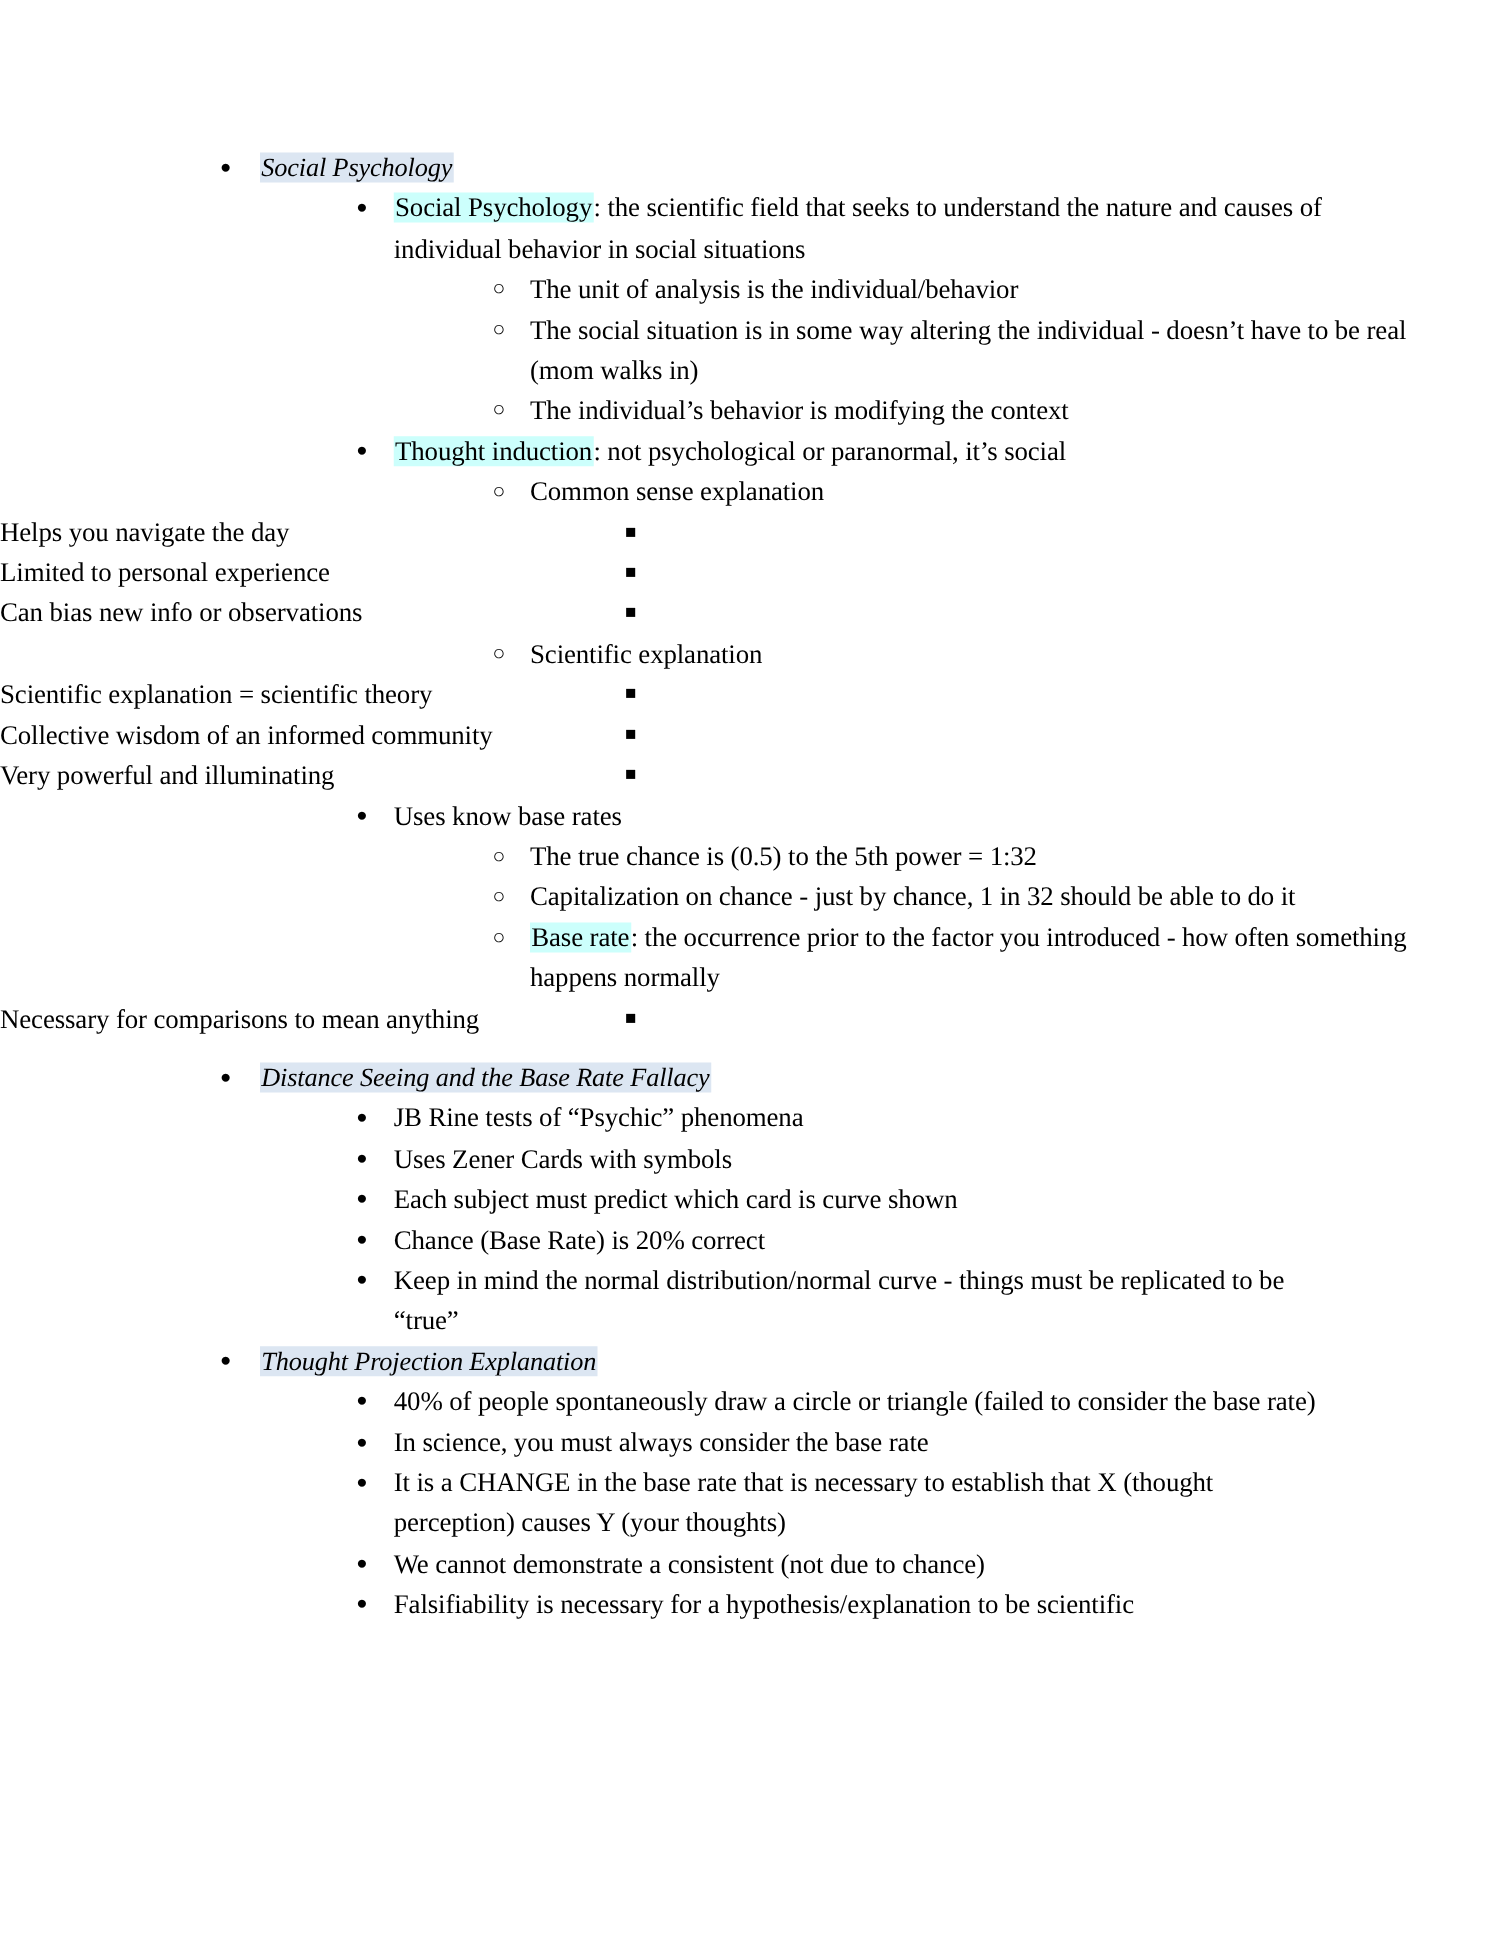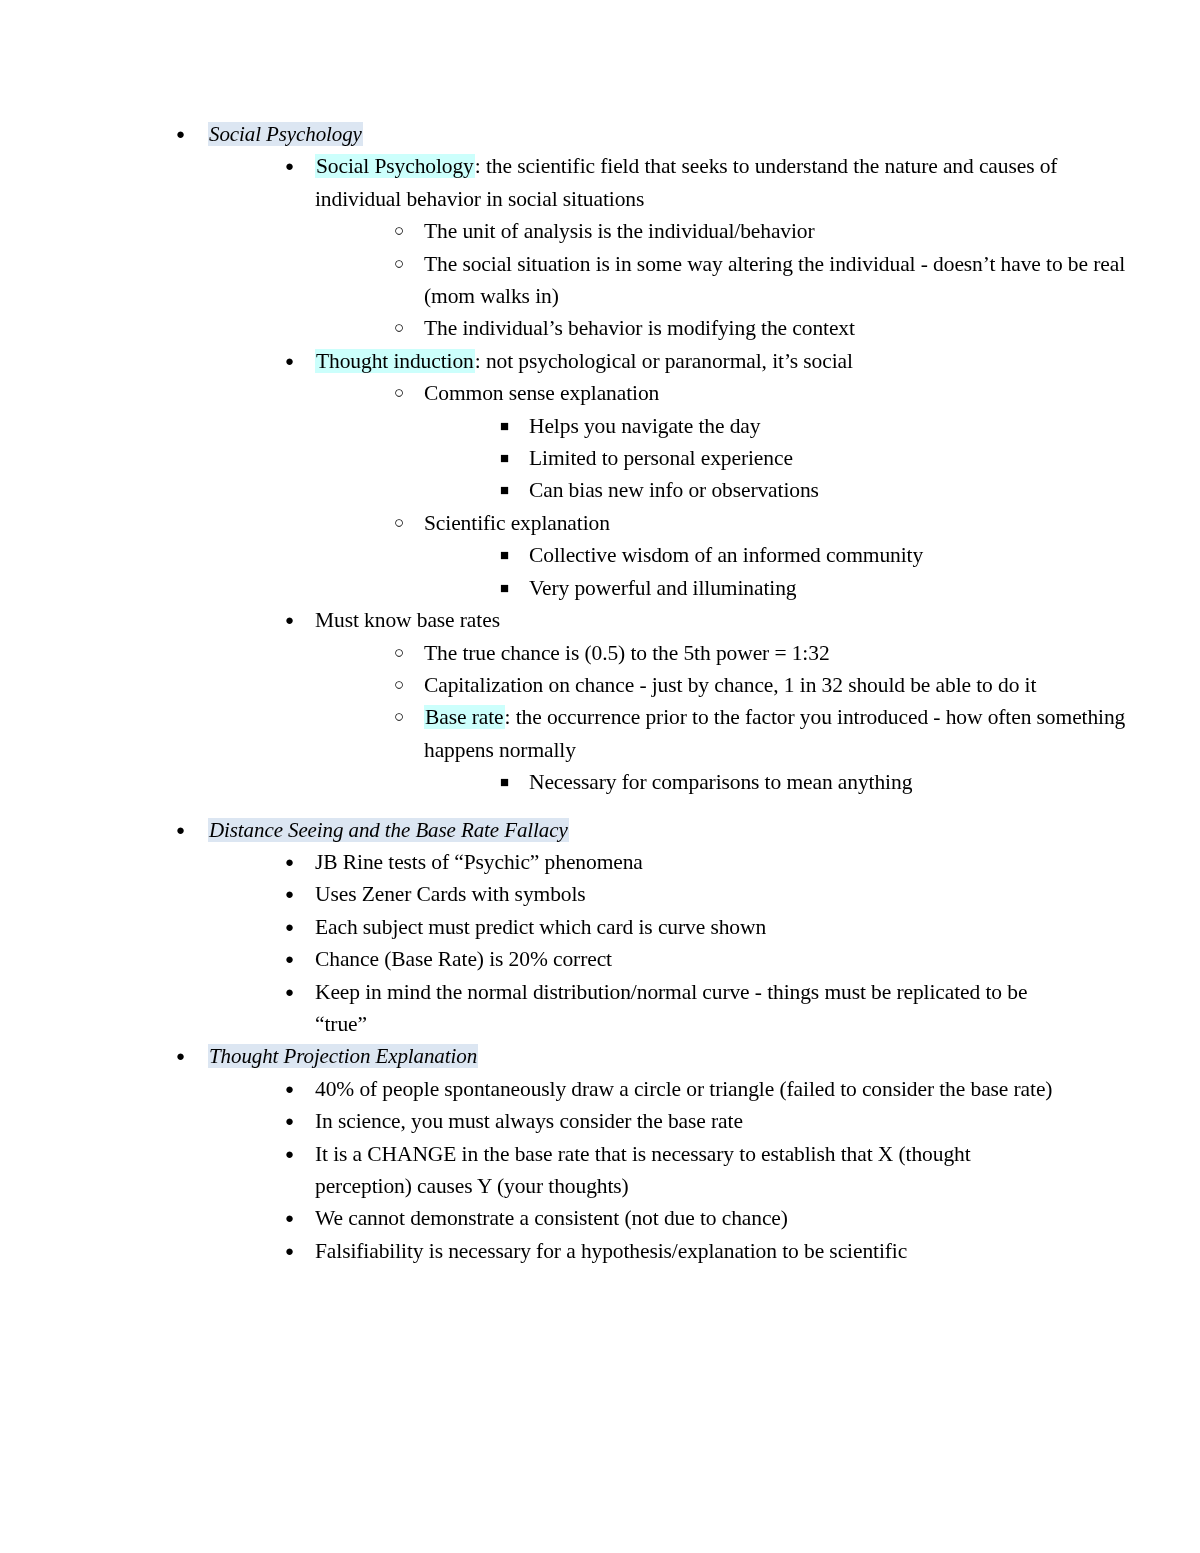--- a/index.html
+++ b/index.html
@@ -61,21 +61,21 @@
   .lvl2 { padding-left: 315px; }
   .lvl2 .bullet { left: 285px; font-size: 15px; }
   .lvl2 .txt { padding-right: 135px; }
 
   
   .lvl3 { padding-left: 424px; }
   .lvl3 .bullet { left: 394px; font-size: 17px; }
   .lvl3 .txt { padding-right: 59px; }
 
   
-  .lvl4 { padding-left: 529px; }
+  .lvl4 { }
   .lvl4 .bullet { left: 500px; font-size: 15px; }
   .lvl4 .txt { padding-right: 135px; }
 
   
   .hl-blue {
     background-color: #dce6f2;
     padding: 0 1px;
   }
   .hl-cyan {
     background-color: #ccfffc;
@@ -140,30 +140,34 @@
       <span class="bullet glyph-square"></span>
       <span class="txt">Can bias new info or observations</span>
     </div>
 
     <div class="row lvl3">
       <span class="bullet glyph-circle"></span>
       <span class="txt">Scientific explanation</span>
     </div>
     <div class="row lvl4">
       <span class="bullet glyph-square"></span>
+      <span class="txt">Scientific explanation = scientific theory</span>
+    </div>
+    <div class="row lvl4">
+      <span class="bullet glyph-square"></span>
       <span class="txt">Collective wisdom of an informed community</span>
     </div>
     <div class="row lvl4">
       <span class="bullet glyph-square"></span>
       <span class="txt">Very powerful and illuminating</span>
     </div>
 
     <div class="row lvl2">
       <span class="bullet glyph-dot"></span>
-      <span class="txt">Must know base rates</span>
+      <span class="txt">Uses know base rates</span>
     </div>
     <div class="row lvl3">
       <span class="bullet glyph-circle"></span>
       <span class="txt">The true chance is (0.5) to the 5th power = 1:32</span>
     </div>
     <div class="row lvl3">
       <span class="bullet glyph-circle"></span>
       <span class="txt">Capitalization on chance - just by chance, 1 in 32 should be able to do it</span>
     </div>
     <div class="row lvl3">

